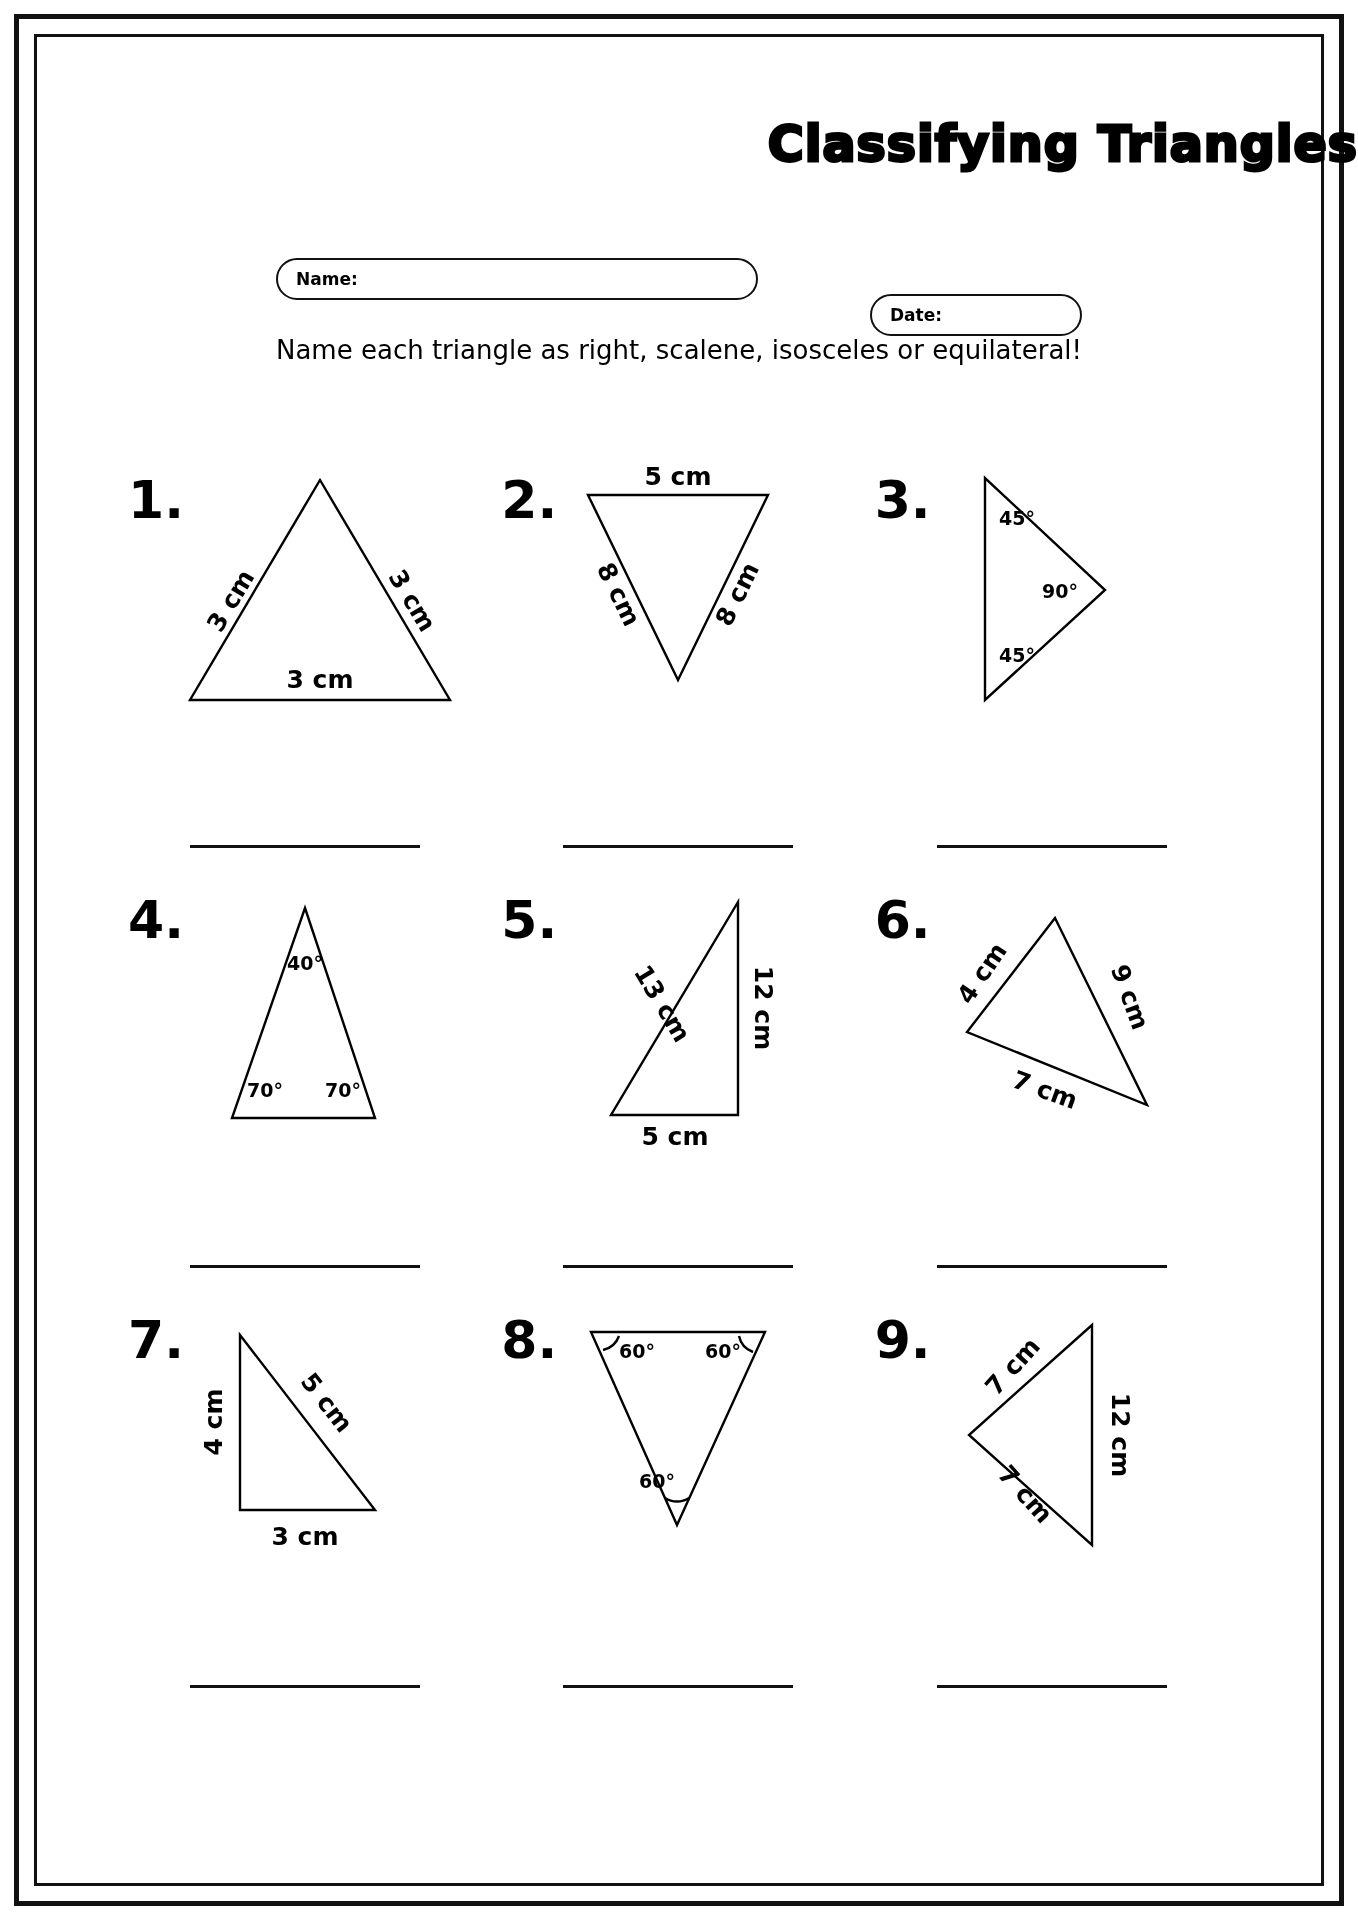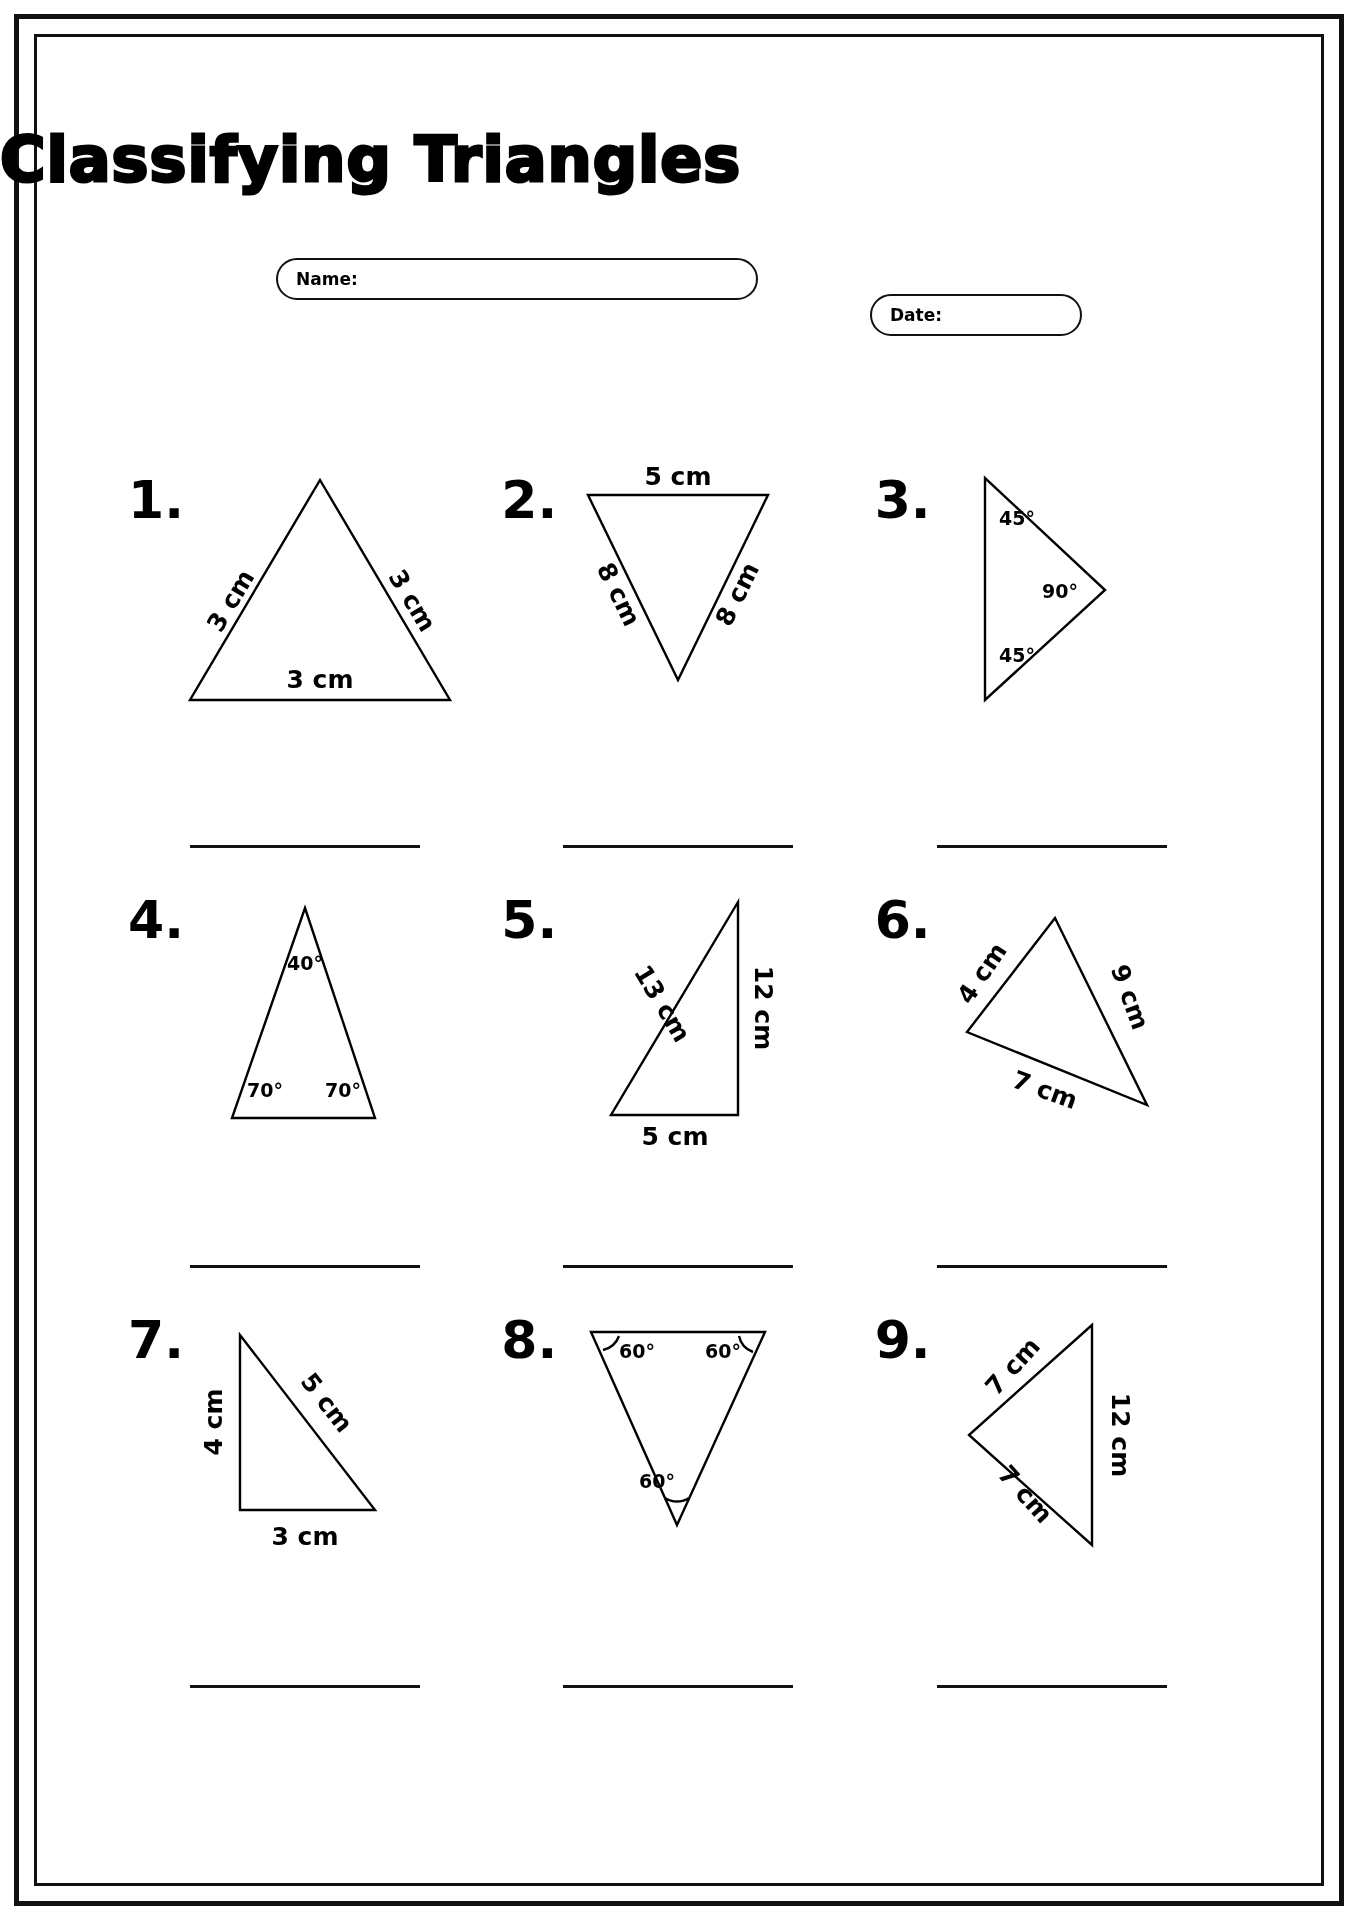--- a/index.html
+++ b/index.html
@@ -36,27 +36,27 @@
     height: 46px;
     border: 0 solid #111;
   }
   .corner.tl { left: 34px;  top: 34px;    border-left: 3px solid #111;  border-top: 3px solid #111;  transform: rotate(0deg); }
   .corner.tr { right: 34px; top: 34px;    border-right: 3px solid #111; border-top: 3px solid #111; }
   .corner.bl { left: 34px;  bottom: 34px; border-left: 3px solid #111;  border-bottom: 3px solid #111; }
   .corner.br { right: 34px; bottom: 34px; border-right: 3px solid #111; border-bottom: 3px solid #111; }
 
   .title {
     position: absolute;
-    top: 123px;
+    top: 116px;
     left: 0;
     width: 100%;
-    text-align: left;
+    text-align: right;
     font-family: "DejaVu Sans", sans-serif;
     font-weight: 700;
-    font-size: 62px;
+    font-size: 49px;
     letter-spacing: 1px;
     -webkit-text-stroke: 3px #000;
     color: #000;
   }
 
   .fields {
     position: absolute;
     top: 258px;
     left: 0;
     width: 100%;
@@ -148,20 +148,21 @@
 
   <div class="fields">
     <div class="field name">
       <span>Name:</span>
     </div>
     <div class="field date">
       <span>Date:</span>
     </div>
   </div>
 
+  <div class="instructions">Name each triangle as right, scalene, isosceles or equilateral!</div>
 
   <div class="grid">
 
     <div class="cell">
       <div class="num">1.</div>
       <div class="shape">
         <svg viewBox="0 0 330 300" width="330" height="300">
           <polygon points="160,10 290,230 30,230"></polygon>
           <text class="lbl" x="78" y="135" transform="rotate(-59 78 135)" text-anchor="middle">3 cm</text>
           <text class="lbl" x="245" y="135" transform="rotate(59 245 135)" text-anchor="middle">3 cm</text>

